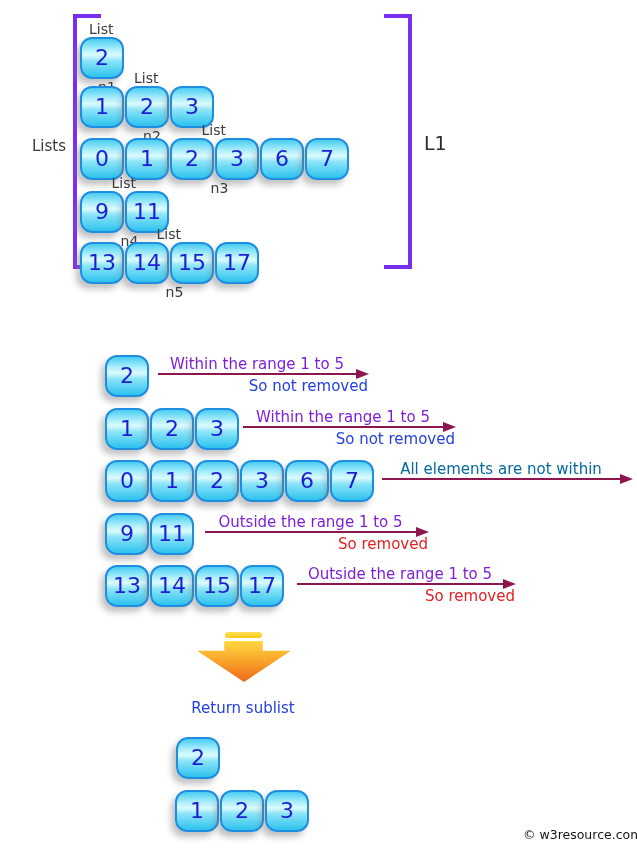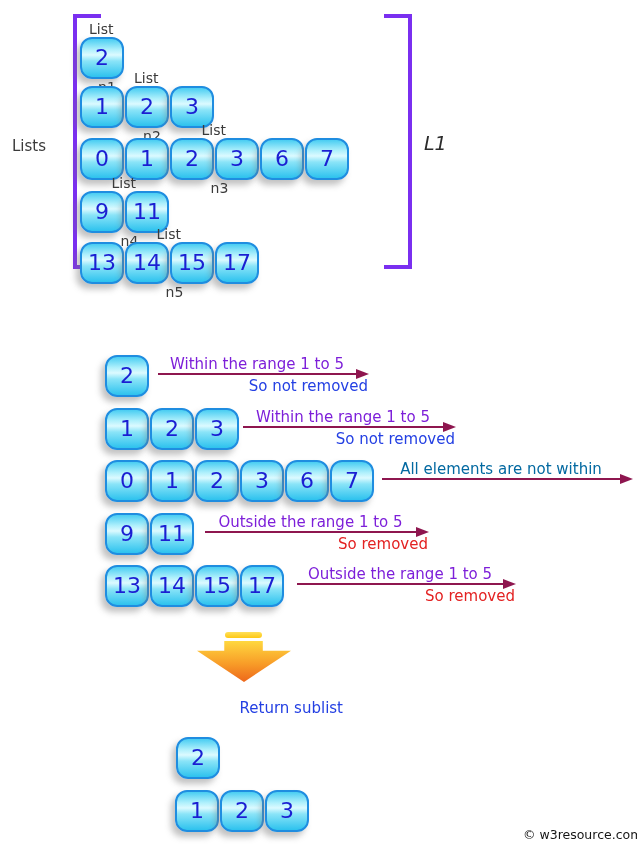--- a/index.html
+++ b/index.html
@@ -31,54 +31,54 @@
     color:var(--num);font-size:22px;line-height:1;
   }
 
   
   .bracket{width:24px;height:247px;border:0 solid var(--bracket);}
   .bracket.left{border-left-width:4px;border-top-width:4px;border-bottom-width:4px;}
   .bracket.right{border-right-width:4px;border-top-width:4px;border-bottom-width:4px;}
   .trow{position:absolute;left:80px;height:42px;display:flex;align-items:center;flex-direction:column;}
   .rlabel{width:25px;margin-right:2px;font-size:14px;color:var(--label);}
   .slabel{margin-left:9px;font-size:14px;color:var(--label);}
-  .side-label{font-size:15px;color:var(--label);}
+  .side-label{font-size:15px;color:var(--label);margin-left:20px;}
   .l1-label{font-size:19px;color:#2b2b2b;}
 
   
   .instruction{width:300px;text-align:center;font-size:15px;color:var(--blue);white-space:nowrap;}
   .arrowgrp{position:absolute;height:46px;}
   .arrowgrp .above{position:absolute;left:0;right:12px;bottom:26px;text-align:center;font-size:15px;white-space:nowrap;}
   .arrowgrp .line{position:absolute;left:0;right:6px;top:20px;height:2px;background:var(--arrow);}
   .arrowgrp .head{position:absolute;right:-1px;top:16px;width:0;height:0;
     border-left:13px solid var(--arrow);border-top:5px solid transparent;border-bottom:5px solid transparent;}
   .arrowgrp .below{position:absolute;left:0;right:0;top:24px;text-align:right;font-size:15px;white-space:nowrap;}
 
   
   .oarrow-bar{left:225px;top:632px;width:37px;height:6px;border-radius:3px;
     background:linear-gradient(180deg,#ffe05a,#fec813);}
   .oarrow-body{left:197px;top:641px;width:94px;height:41px;
     background:linear-gradient(180deg,#ffd83f 0%,#f89d28 55%,#ed671b 100%);
     -webkit-clip-path:polygon(29% 0,70% 0,70% 24%,100% 24%,50% 100%,0 24%,29% 24%);
     clip-path:polygon(29% 0,70% 0,70% 24%,100% 24%,50% 100%,0 24%,29% 24%);}
 
-  .return-label{width:200px;text-align:right;font-size:15px;color:var(--blue);white-space:nowrap;}
+  .return-label{width:200px;text-align:center;font-size:15px;color:var(--blue);white-space:nowrap;}
   .footer{font-size:12.5px;color:#161616;white-space:nowrap;}
 </style>
 </head>
 <body>
 
 <div id="stage">
 
   <span class="abs side-label" style="left:12px;top:137px;">Lists</span>
 
   <div class="abs bracket left" style="left:73px;top:14px;"></div>
   <div class="abs bracket right" style="left:384px;top:14px;"></div>
 
-  <span class="abs l1-label" style="left:424px;top:132px;font-style:italic;">L1</span>
+  <span class="abs l1-label" style="left:424px;top:132px;">L1</span>
 
   <div id="top-rows">
       <div class="trow" style="top: 21px;">
         <span class="rlabel">List</span>
         <div class="boxes">
           <div class="box">2</div>
         </div>
         <span class="slabel">n1</span>
       </div>
       <div class="trow" style="top: 70px;">

